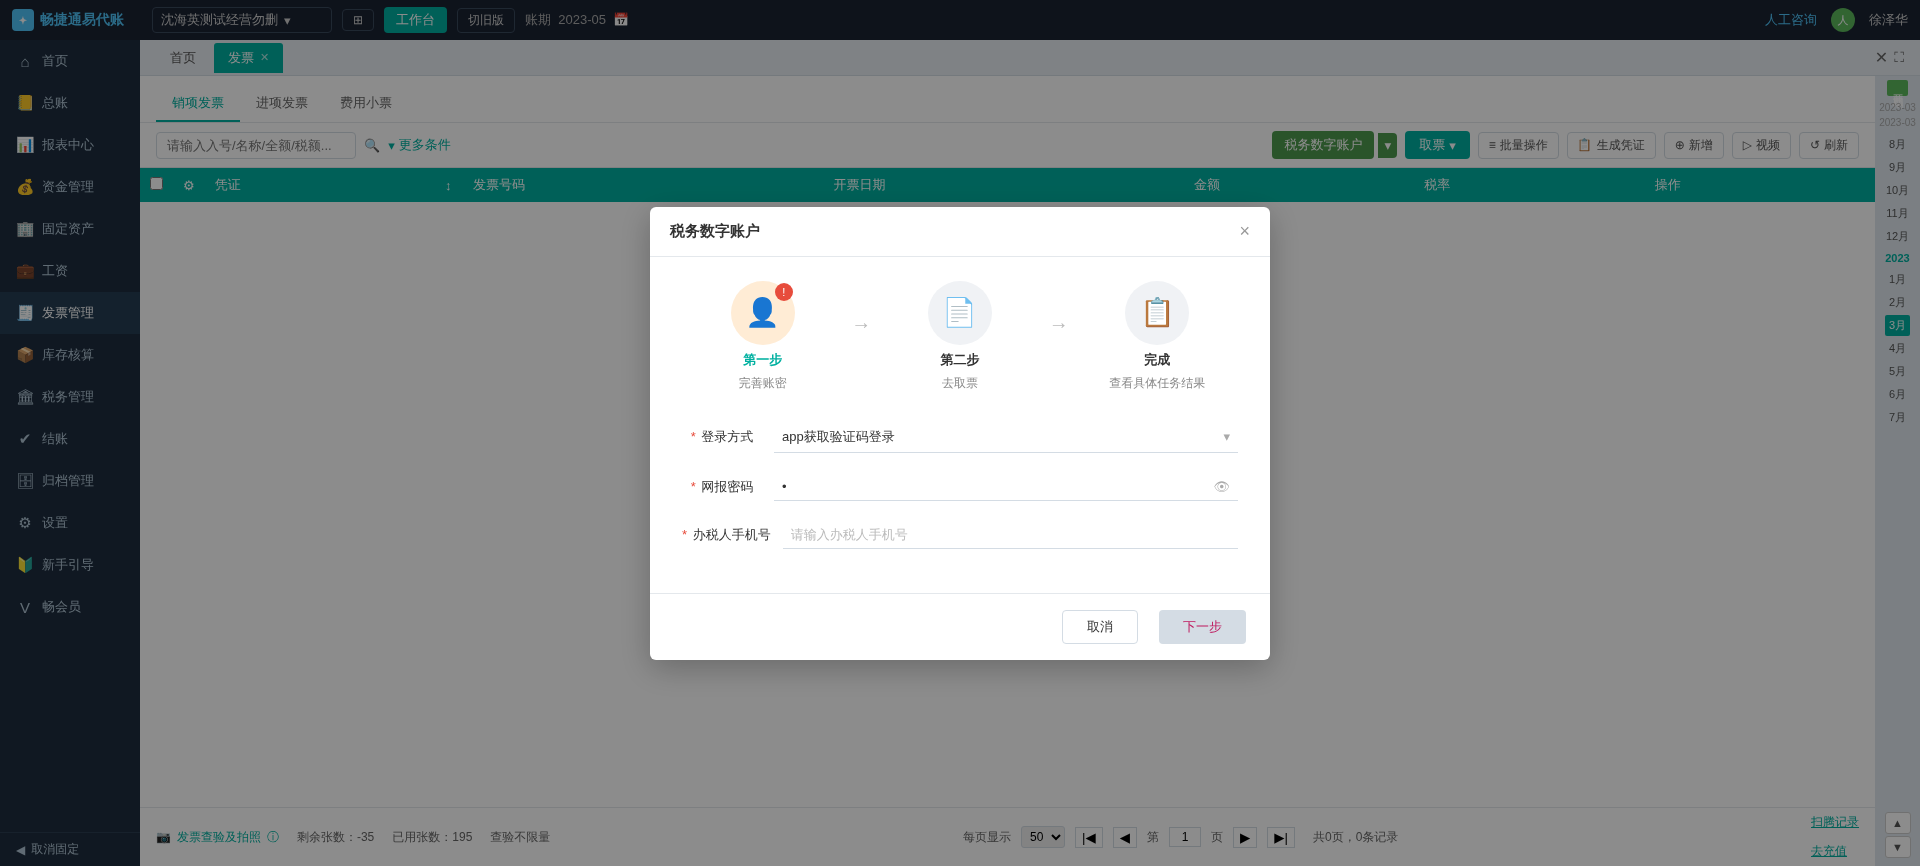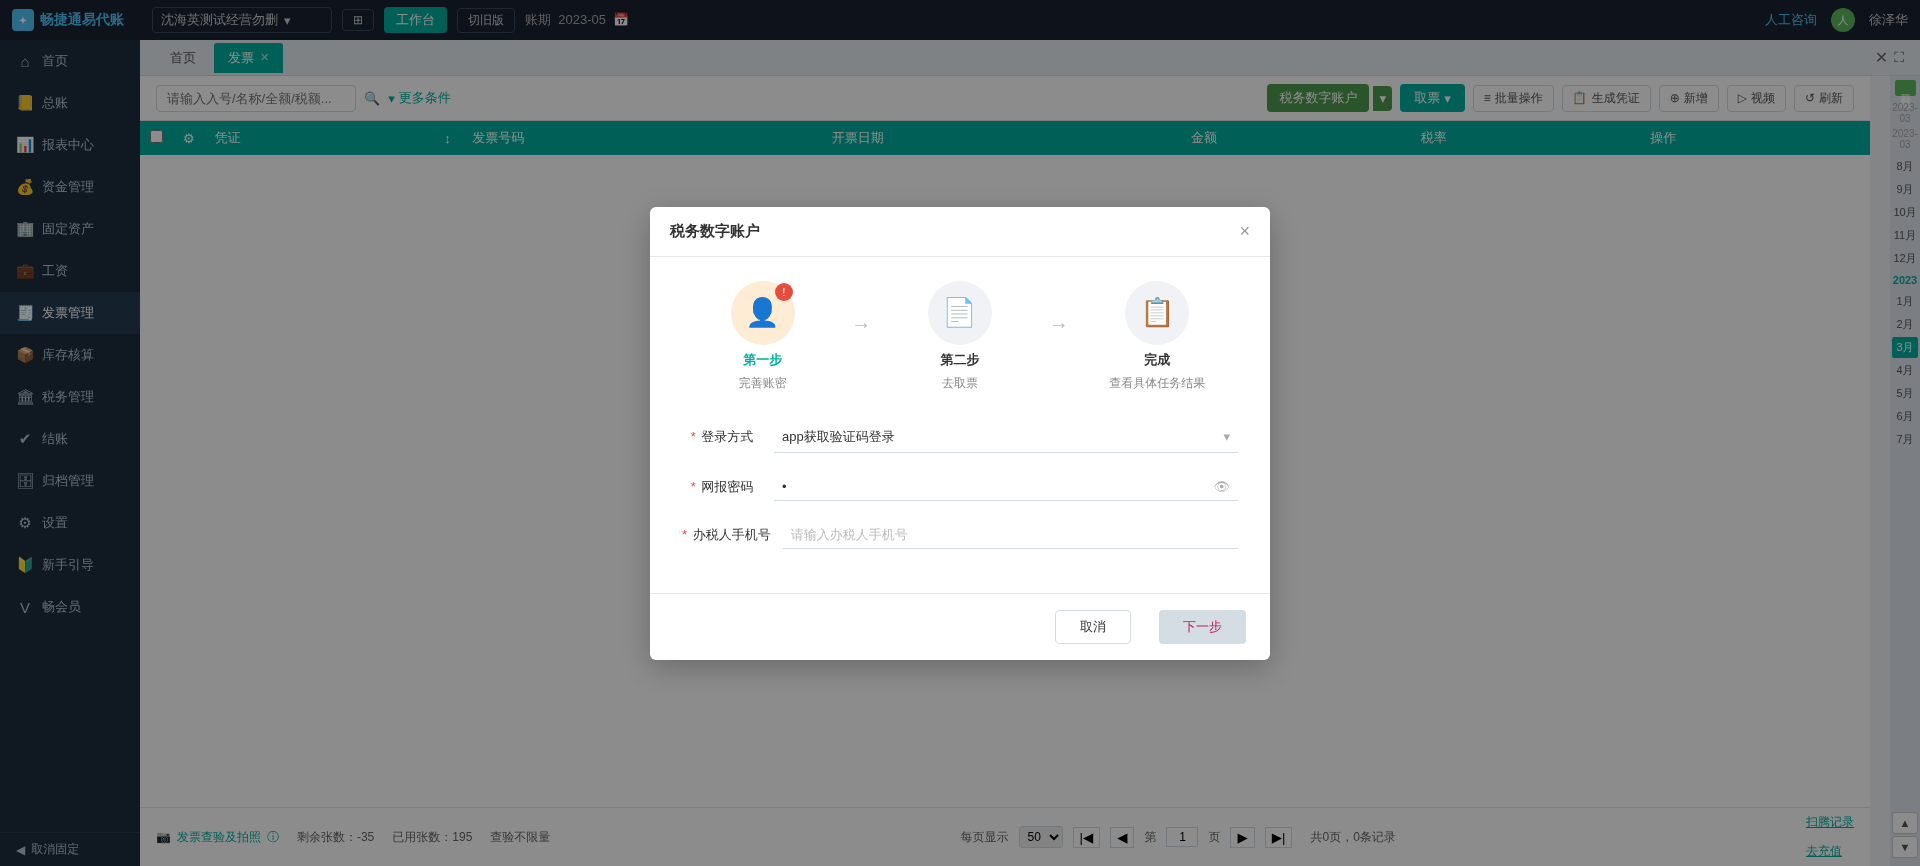--- a/index.html
+++ b/index.html
@@ -176,29 +176,28 @@
       display: flex; align-items: center; gap: 12px;
       border-top: 1px solid #e4e8ec;
       font-size: 12px; color: #666;
       flex-shrink: 0;
     }
     .bottom-info { display: flex; align-items: center; gap: 6px; }
     .pagination { margin-left: auto; display: flex; align-items: center; gap: 10px; }
 
     
     .right-panel {
-      width: 30px;
+      width: 45px;
       background: #e0e8ef;
       display: flex;
       flex-direction: column;
       align-items: center;
       padding: 4px 0;
       gap: 2px;
       flex-shrink: 0;
-      margin-left: 20px;
     }
     .right-panel-btn {
       width: 26px; height: 22px;
       background: white; border: 1px solid #ccc;
       border-radius: 3px; cursor: pointer;
       display: flex; align-items: center; justify-content: center;
       font-size: 11px; color: #555;
     }
     .month-item {
       padding: 3px 4px; text-align: center; font-size: 11px;
@@ -287,21 +286,21 @@
       color: #333; background: white;
     }
     .form-input::placeholder { color: #bbb; }
     .password-row {
       display: flex; align-items: center;
     }
     .eye-icon { color: #aaa; cursor: pointer; padding: 0 8px; }
 
     
     .modal-footer {
-      display: flex; justify-content: flex-end; gap: 28px;
+      display: flex; justify-content: flex-end; gap: 21px;
       padding: 16px 24px;
       border-top: 1px solid #e4e8ec;
     }
     .btn-cancel {
       padding: 7px 24px; border: 1px solid #d4dce4; background: white;
       color: #333; border-radius: 4px; cursor: pointer; font-size: 13px;
     }
     .btn-next {
       padding: 7px 24px; border: none;
       background: #d4dce4; color: #be185d;
@@ -413,20 +412,33 @@
       <div style="margin-left:auto;display:flex;gap:6px;align-items:center;">
         <button style="background:none;border:none;cursor:pointer;color:#666;font-size:16px;">✕</button>
         <button style="background:none;border:none;cursor:pointer;color:#666;font-size:14px;">⛶</button>
       </div>
     </div>
 
     <div style="flex:1;display:flex;overflow:hidden;">
 
       <div class="content-area">
 
+        <div class="invoice-header">
+          <div class="invoice-tabs">
+            <div class="inv-tab active">
+              <span>销项发票</span>
+            </div>
+            <div class="inv-tab">
+              <span>进项发票</span>
+            </div>
+            <div class="inv-tab">
+              <span>费用小票</span>
+            </div>
+          </div>
+        </div>
 
         <div class="toolbar">
           <input class="search-input" placeholder="请输入入号/名称/全额/税额..." style="">
           <span style="color:#999;cursor:pointer;">🔍</span>
           <span class="filter-btn">
             <span>▾</span>
             <span>更多条件</span>
           </span>
           <div class="spacer"></div>
           <div style="display:flex;align-items:center;gap:4px;">

